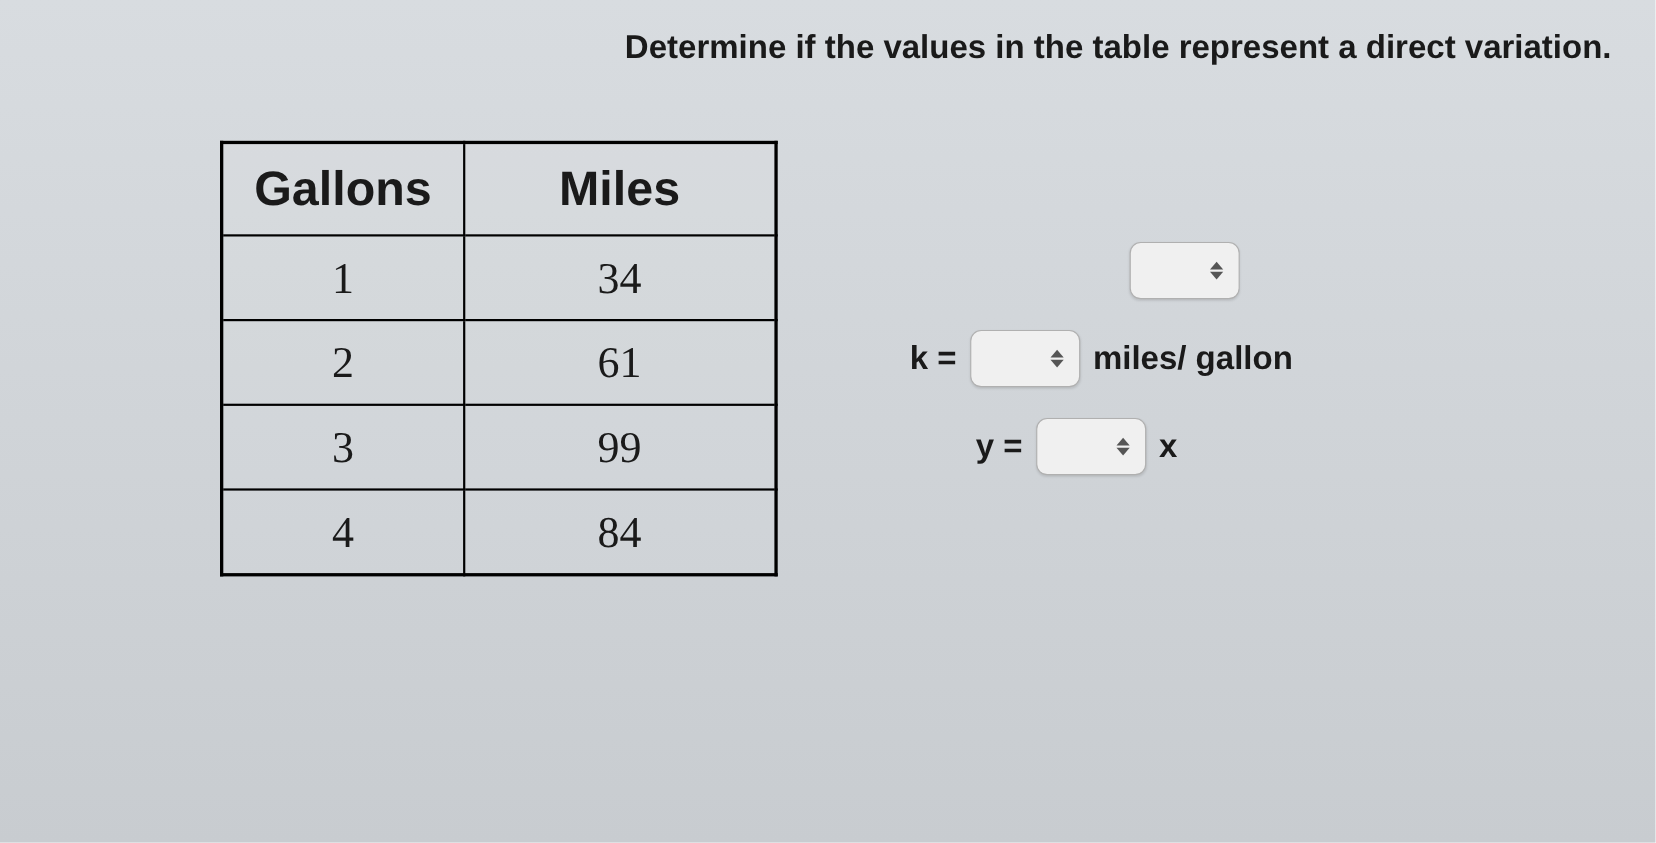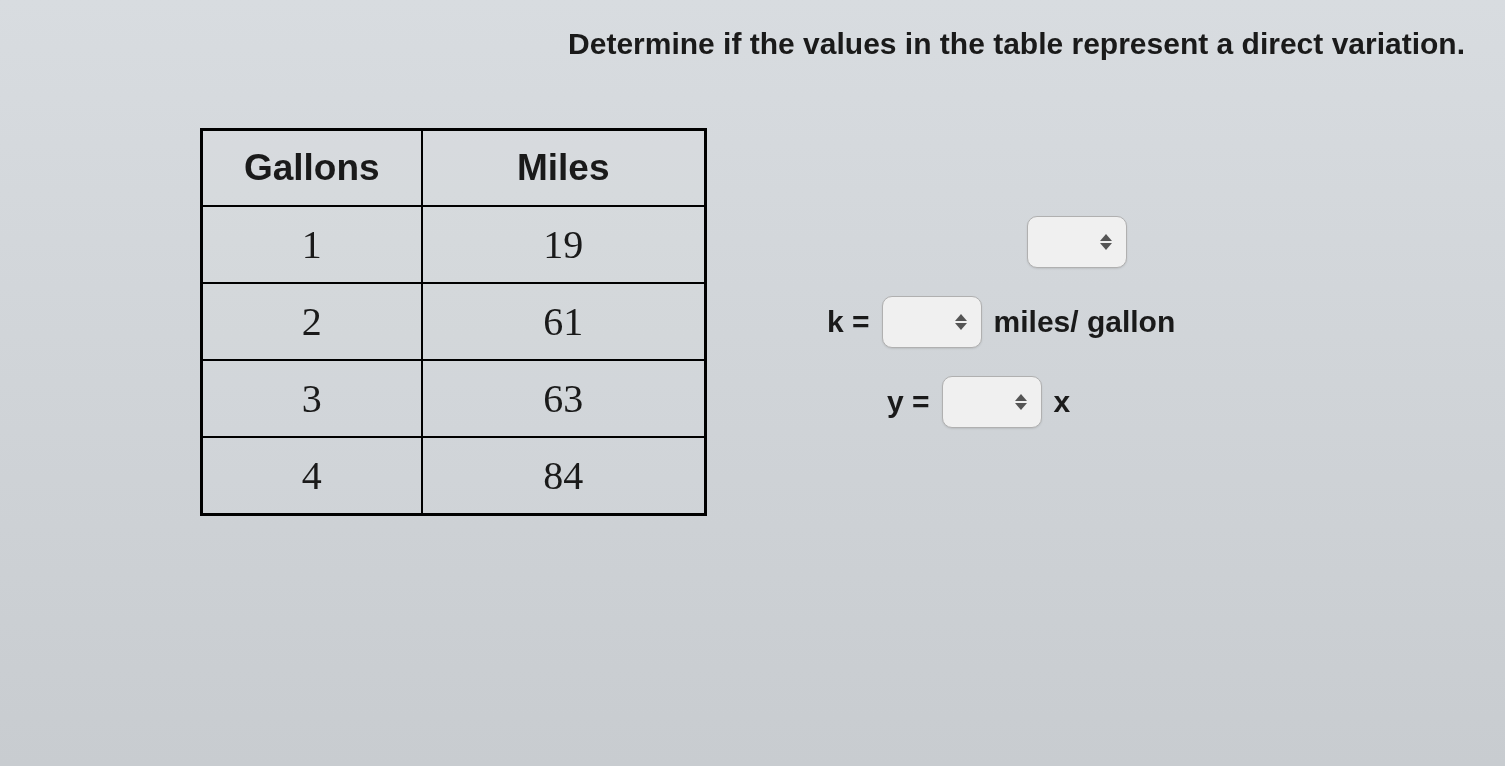--- a/index.html
+++ b/index.html
@@ -36,21 +36,21 @@
       background: rgba(255,255,255,0.05);
     }
     .data-table th, .data-table td {
       border: 2px solid #000;
       text-align: center;
       font-size: 36px;
       padding: 14px 10px;
     }
     .data-table th {
       font-weight: bold;
-      font-size: 37px;
+      font-size: 44px;
       padding: 16px 10px;
     }
     .data-table th:first-child, .data-table td:first-child {
       width: 220px;
     }
     .data-table th:last-child, .data-table td:last-child {
       width: 284px;
     }
     .data-table td {
       font-family: 'Times New Roman', Times, serif;
@@ -122,29 +122,29 @@
   <table class="data-table">
     <thead>
       <tr>
         <th>Gallons</th>
         <th>Miles</th>
       </tr>
     </thead>
     <tbody>
       <tr>
         <td>1</td>
-        <td>19</td>
+        <td>34</td>
       </tr>
       <tr>
         <td>2</td>
         <td>61</td>
       </tr>
       <tr>
         <td>3</td>
-        <td>63</td>
+        <td>99</td>
       </tr>
       <tr>
         <td>4</td>
         <td>84</td>
       </tr>
     </tbody>
   </table>
 
   <div class="answer-area">
     <div class="answer-row first">

